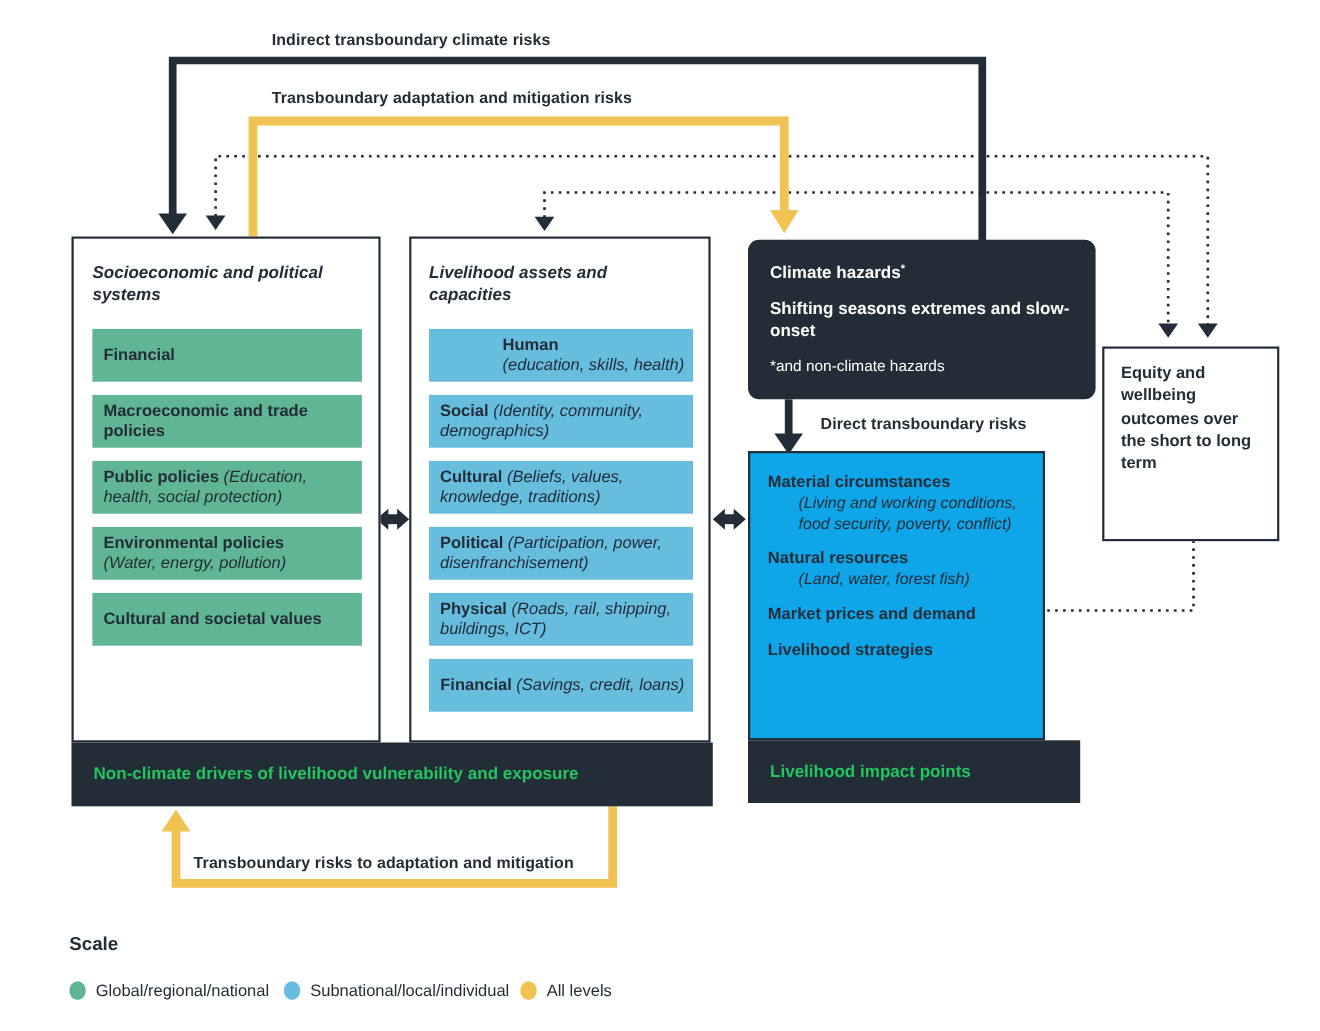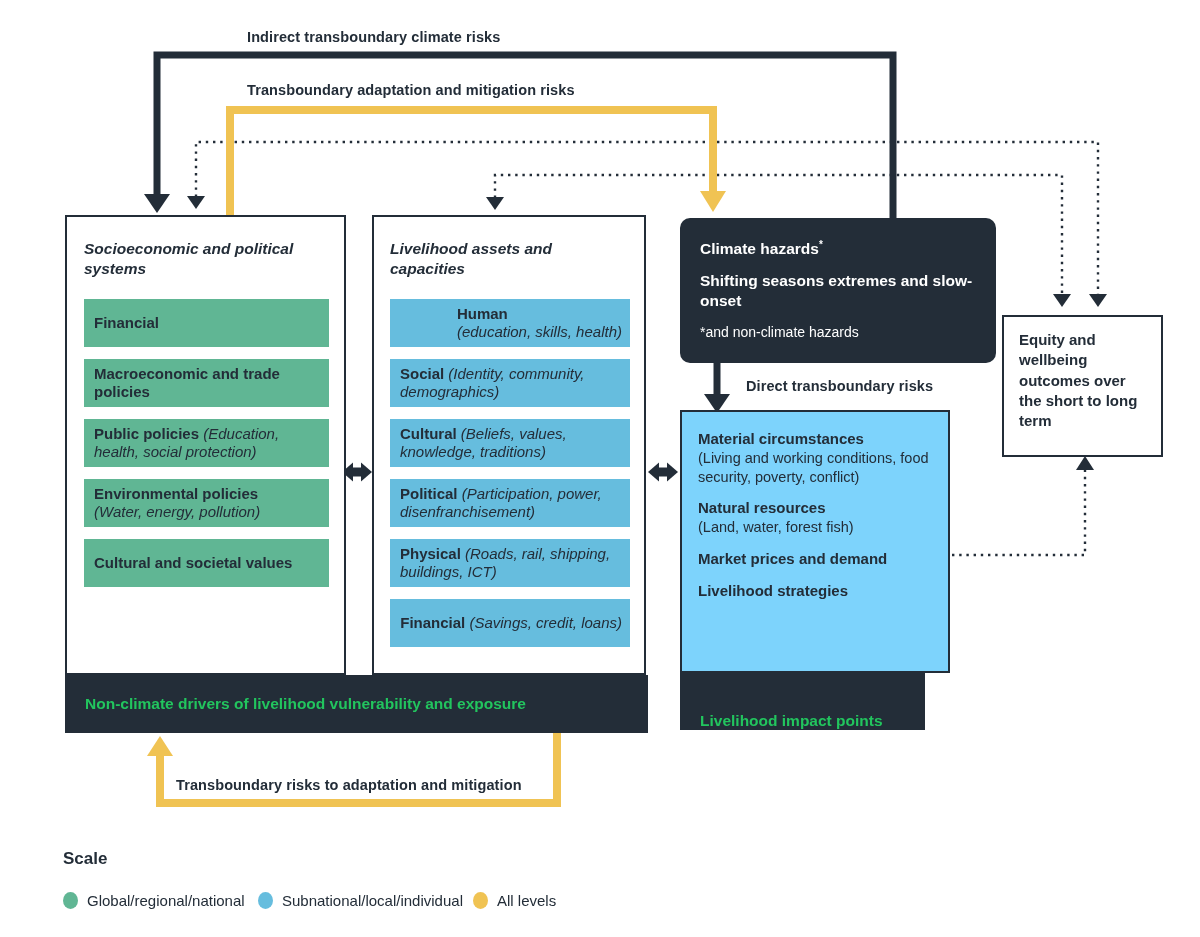--- a/index.html
+++ b/index.html
@@ -35,37 +35,37 @@
         font-size:15px;line-height:1.22;}
   .item .lbl{font-weight:700;}
   .item .det{font-style:italic;font-weight:400;}
   .det.blk{display:block;}
   .g-item{background:var(--green);}
   .b-item{background:var(--blue);align-items:flex-end;}
 
   .bar{position:absolute;background:var(--dark);color:#22c55e;display:flex;align-items:center;
        font-size:15.5px;font-weight:700;box-sizing:border-box;padding-left:20px;}
   .nonclimate-bar{left:65px;top:675px;width:583px;height:58px;}
-  .impact-bar{left:680px;top:673px;width:245px;height:57px;align-items:flex-end;}
+  .impact-bar{left:680px;top:673px;width:302px;height:57px;}
 
   .climate-box{left:680px;top:218px;width:316px;height:145px;background:var(--dark);color:#fff;
                position:absolute;box-sizing:border-box;padding:21px 18px 0 20px;border-radius:10px;}
   .climate-box .t{font-size:15.5px;font-weight:700;}
   .climate-box .s{font-size:15.5px;font-weight:700;line-height:1.3;margin-top:13px;}
   .climate-box .n{font-size:14px;font-weight:400;margin-top:13px;}
   .climate-box sup{font-size:10px;}
 
   .material-box{left:680px;top:410px;width:270px;height:263px;position:absolute;
-                background:#7dd3fc;border:2.5px solid var(--dark);box-sizing:border-box;
+                background:#0ea5e9;border:2.5px solid var(--dark);box-sizing:border-box;
                 padding:18px 12px 0 16px;}
   .m-item{margin-bottom:13px;}
   .m-item .lbl{font-size:15px;font-weight:700;line-height:1.25;}
-  .m-item .det{font-size:14.5px;font-weight:400;line-height:1.3;}
-
-  .equity-box{left:1002px;top:315px;width:161px;height:142px;position:absolute;
+  .m-item .det{font-size:14.5px;font-style:italic;font-weight:400;line-height:1.3;margin-left:28px;}
+
+  .equity-box{left:1002px;top:315px;width:161px;height:177px;position:absolute;
               background:#fff;border:2.5px solid var(--dark);box-sizing:border-box;
               padding:13px 10px 0 15px;font-size:15px;font-weight:700;line-height:1.35;}
 
   .legend-title{position:absolute;left:63px;top:849px;font-size:17px;font-weight:700;}
   .legend-item{position:absolute;top:892px;display:flex;align-items:center;font-size:15px;font-weight:500;}
   .dot{width:15px;height:17px;border-radius:50%;margin-right:9px;flex:0 0 auto;}
   .dot-green{background:var(--green);}
   .dot-blue{background:var(--blue);}
   .dot-yellow{background:var(--yellow);}
 </style>

